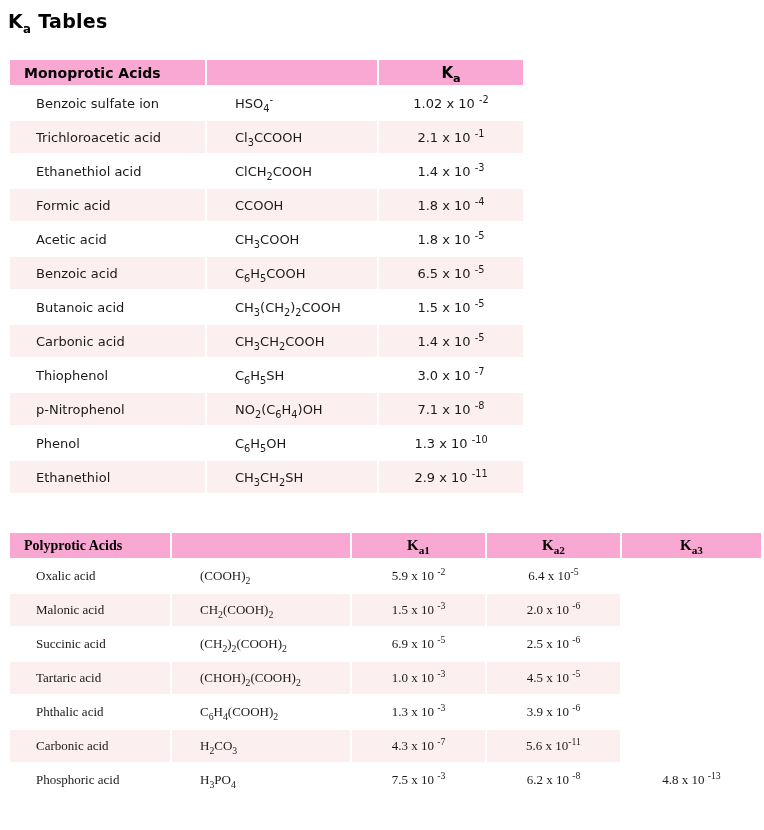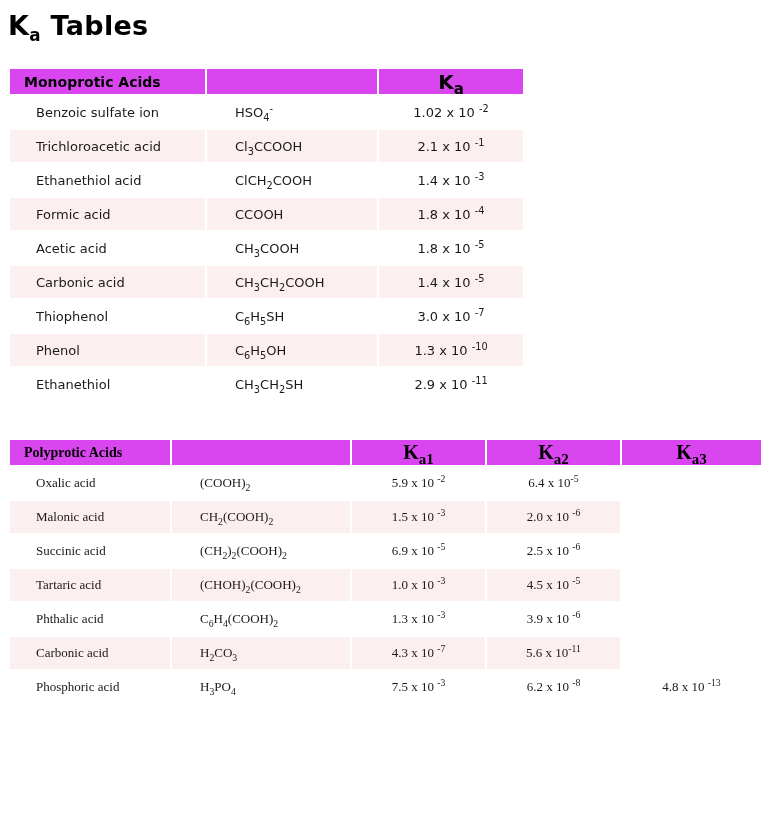--- a/index.html
+++ b/index.html
@@ -7,47 +7,47 @@
     width: 764px;
     height: 830px;
     background: #ffffff;
     font-family: "DejaVu Sans", "Liberation Sans", sans-serif;
     color: #1a1a1a;
     overflow: hidden;
   }
   .page { padding: 8px 0 0 8px; }
 
   h1 {
-    font-size: 27px;
+    font-size: 19px;
     font-weight: bold;
     color: #000000;
     margin: 2px 0 26px 0;
     letter-spacing: 0.3px;
   }
   h1 sub { font-size: 0.62em; }
 
   table {
     border-collapse: separate;
     border-spacing: 2px;
     table-layout: fixed;
   }
   .mono { width: 517px; }
   .poly { width: 755px; margin-top: 36px; font-family: Liberation Serif, serif; }
 
   thead th {
-    background: #d946ef;
+    background: #f9a8d4;
     font-size: 14px;
     font-weight: bold;
     text-align: left;
     height: 25px;
     padding: 0;
     color: #000;
   }
   th.label { padding-left: 14px; }
-  th.kah { text-align: center; font-size: 20px; }
+  th.kah { text-align: center; font-size: 15px; }
 
   td {
     font-size: 13px;
     height: 32px;
     padding: 0;
     vertical-align: middle;
   }
   td.name    { padding-left: 26px; }
   td.formula { padding-left: 28px; }
   td.ka      { text-align: center; }
@@ -97,28 +97,43 @@
           <td class="name">Formic acid</td>
           <td class="formula">CCOOH</td>
           <td class="ka">1.8 x 10 <sup>-4</sup></td>
         </tr>
       <tr>
           <td class="name">Acetic acid</td>
           <td class="formula">CH<sub>3</sub>COOH</td>
           <td class="ka">1.8 x 10 <sup>-5</sup></td>
         </tr>
       <tr>
+          <td class="name">Benzoic acid</td>
+          <td class="formula">C<sub>6</sub>H<sub>5</sub>COOH</td>
+          <td class="ka">6.5 x 10 <sup>-5</sup></td>
+        </tr>
+      <tr>
+          <td class="name">Butanoic acid</td>
+          <td class="formula">CH<sub>3</sub>(CH<sub>2</sub>)<sub>2</sub>COOH</td>
+          <td class="ka">1.5 x 10 <sup>-5</sup></td>
+        </tr>
+      <tr>
           <td class="name">Carbonic acid</td>
           <td class="formula">CH<sub>3</sub>CH<sub>2</sub>COOH</td>
           <td class="ka">1.4 x 10 <sup>-5</sup></td>
         </tr>
       <tr>
           <td class="name">Thiophenol</td>
           <td class="formula">C<sub>6</sub>H<sub>5</sub>SH</td>
           <td class="ka">3.0 x 10 <sup>-7</sup></td>
+        </tr>
+      <tr>
+          <td class="name">p-Nitrophenol</td>
+          <td class="formula">NO<sub>2</sub>(C<sub>6</sub>H<sub>4</sub>)OH</td>
+          <td class="ka">7.1 x 10 <sup>-8</sup></td>
         </tr>
       <tr>
           <td class="name">Phenol</td>
           <td class="formula">C<sub>6</sub>H<sub>5</sub>OH</td>
           <td class="ka">1.3 x 10 <sup>-10</sup></td>
         </tr>
       <tr>
           <td class="name">Ethanethiol</td>
           <td class="formula">CH<sub>3</sub>CH<sub>2</sub>SH</td>
           <td class="ka">2.9 x 10 <sup>-11</sup></td>

